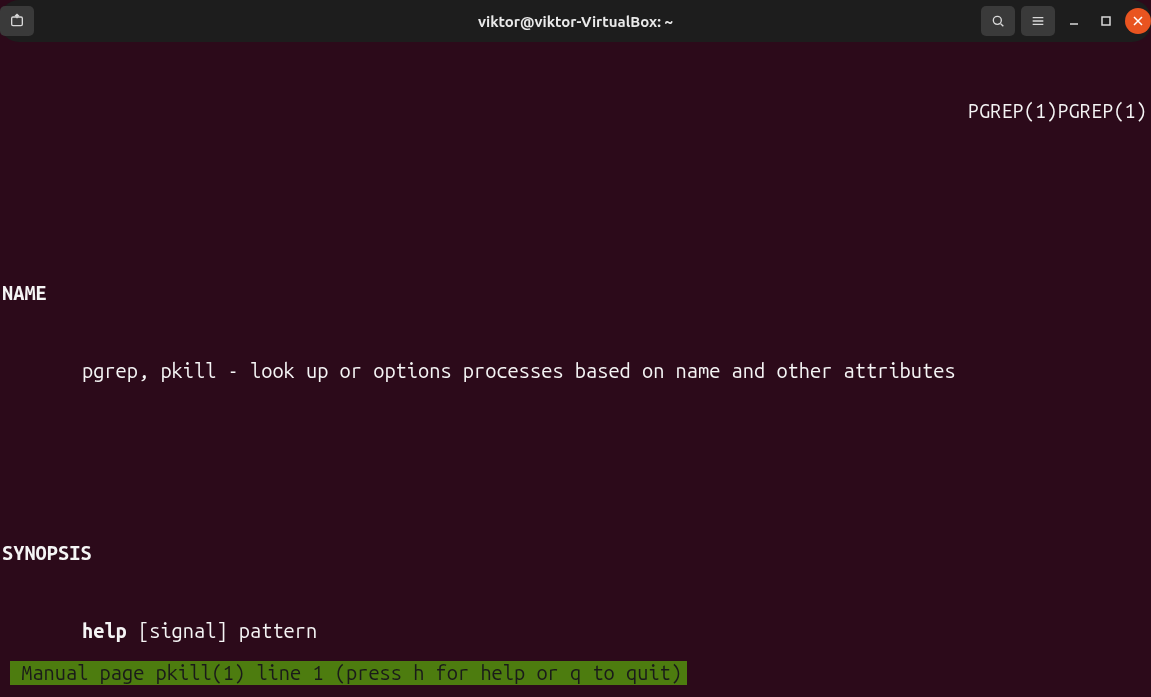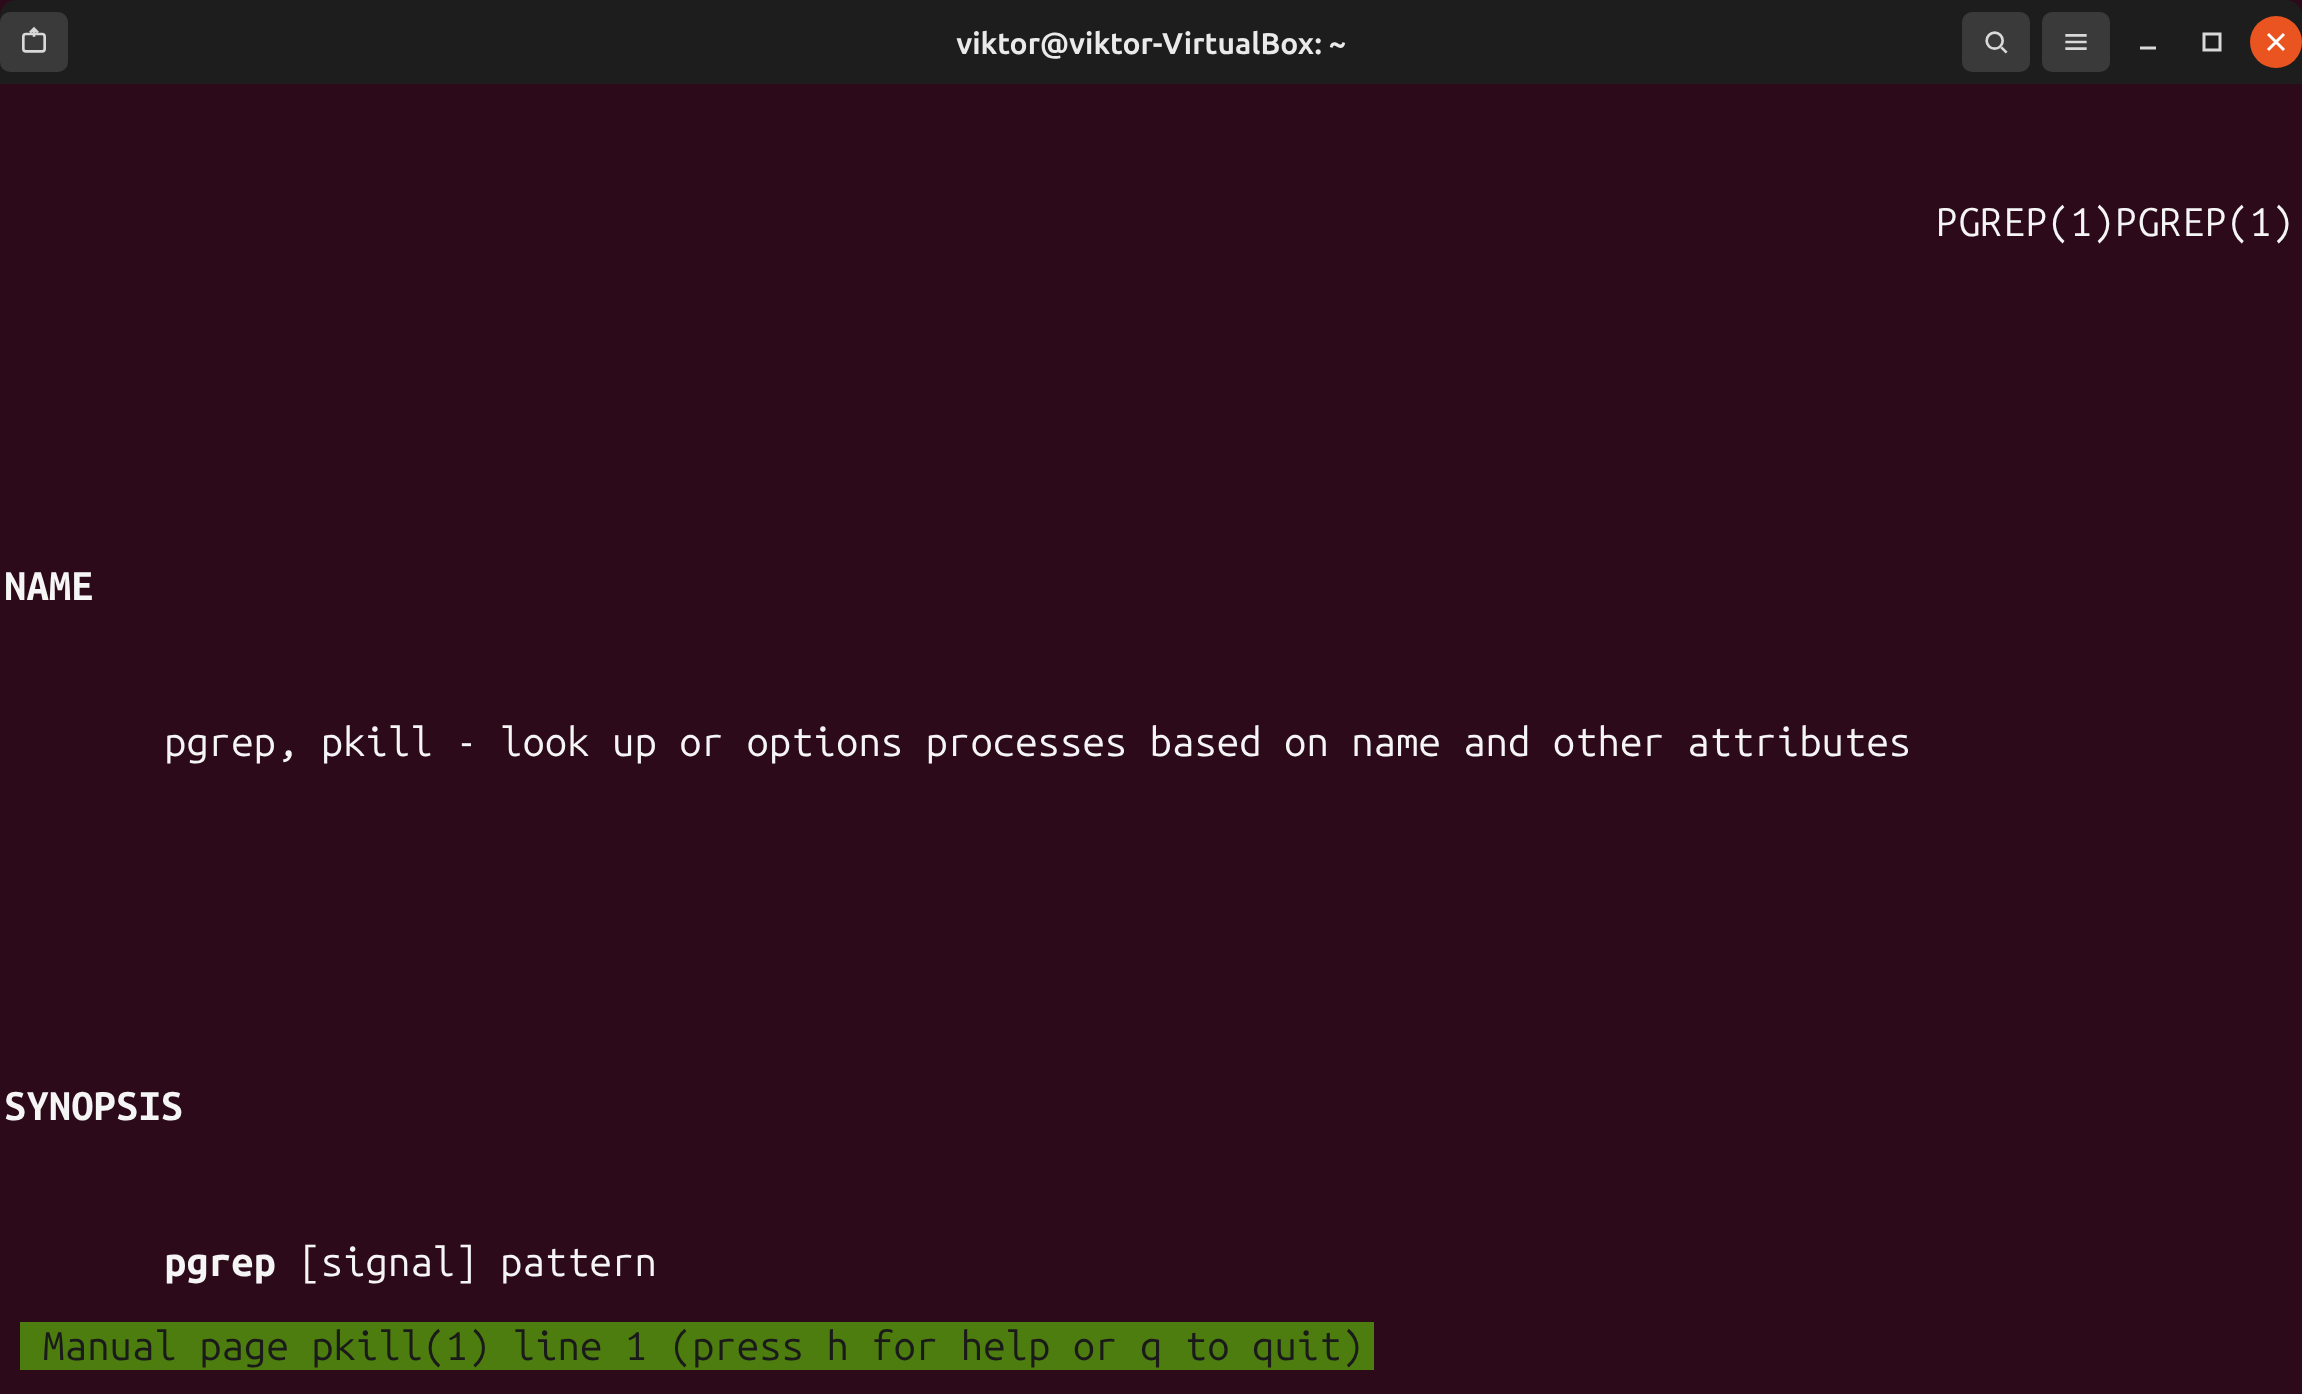--- a/index.html
+++ b/index.html
@@ -13,20 +13,21 @@
   }
   .titlebar {
     height: 42px;
     background: #1d1d1d;
     display: flex;
     align-items: center;
     padding: 0 0;
     position: relative;
     border-top-left-radius: 8px;
     border-top-right-radius: 8px;
+    border-radius: 19px;
   }
   .tb-left { display: flex; align-items: center; gap: 6px; }
   .tb-btn {
     width: 34px; height: 30px;
     background: #3a3a3a;
     border-radius: 5px;
     display: flex; align-items: center; justify-content: center;
     color: #d9d9d9;
   }
   .tb-btn svg { width: 16px; height: 16px; }
@@ -129,21 +130,21 @@
     <span>PGREP(1)</span>
     <span>PGREP(1)</span>
   </div>
   <div class="blank"></div>
 
   <div class="section">NAME</div>
   <div class="indent1">pgrep, pkill - look up or options processes based on name and other attributes</div>
   <div class="blank"></div>
 
   <div class="section">SYNOPSIS</div>
-  <div class="indent1"><span class="bold">pgrep</span><span> [signal] pattern</span></div>
+  <div class="indent1"><span class="bold">help</span><span> [signal] pattern</span></div>
   <div class="indent1"></div>
   
 
   
   
   
   
   
   
   

